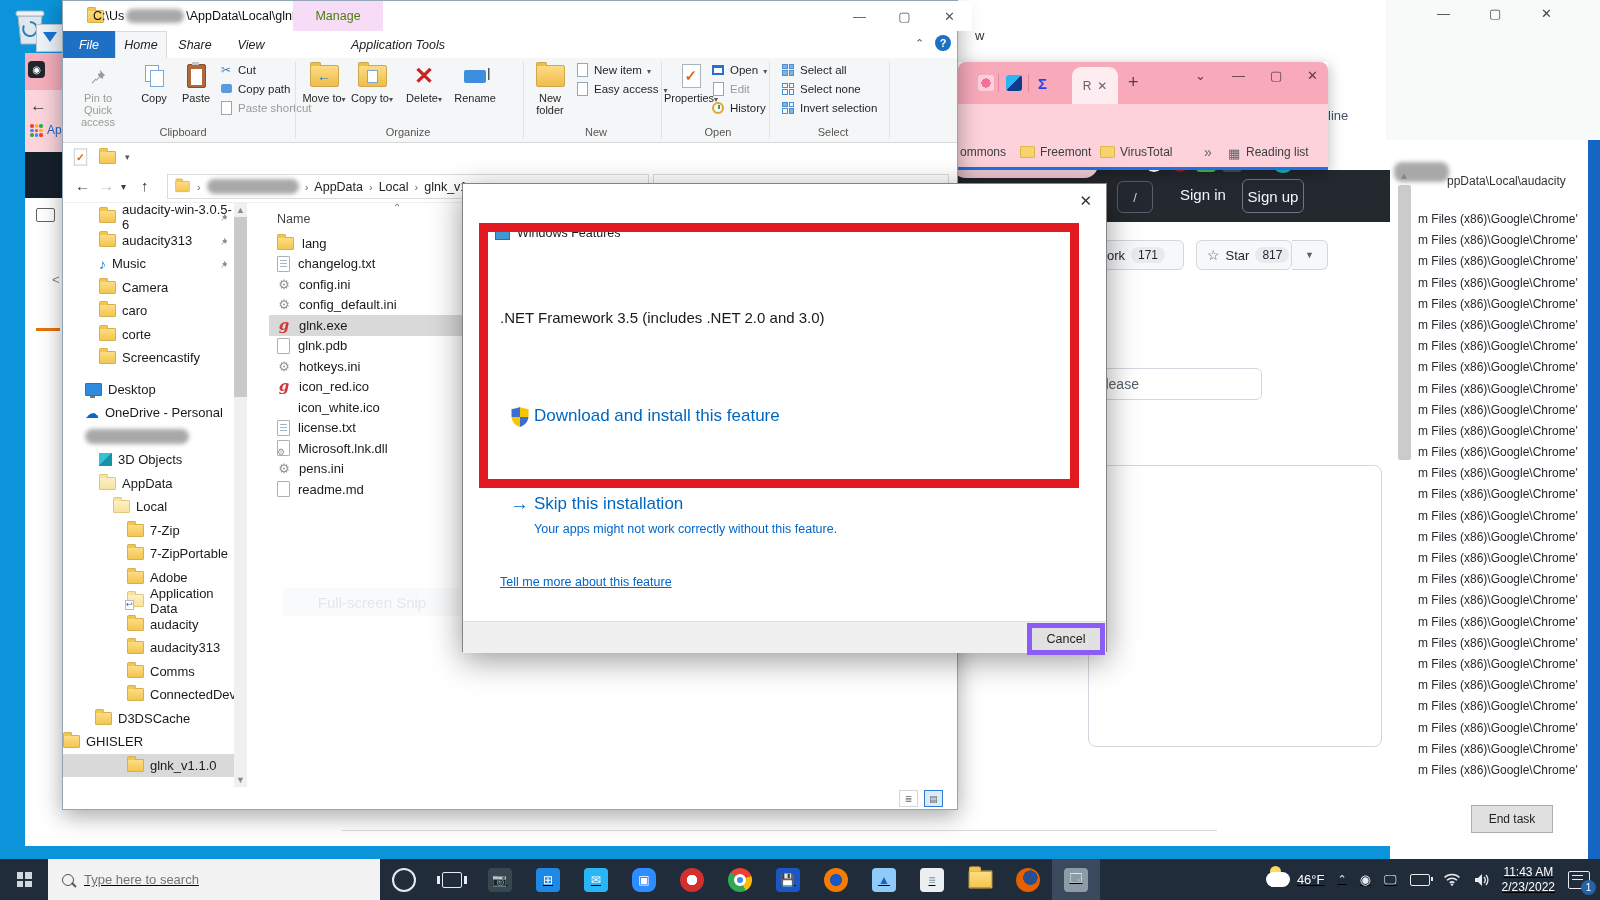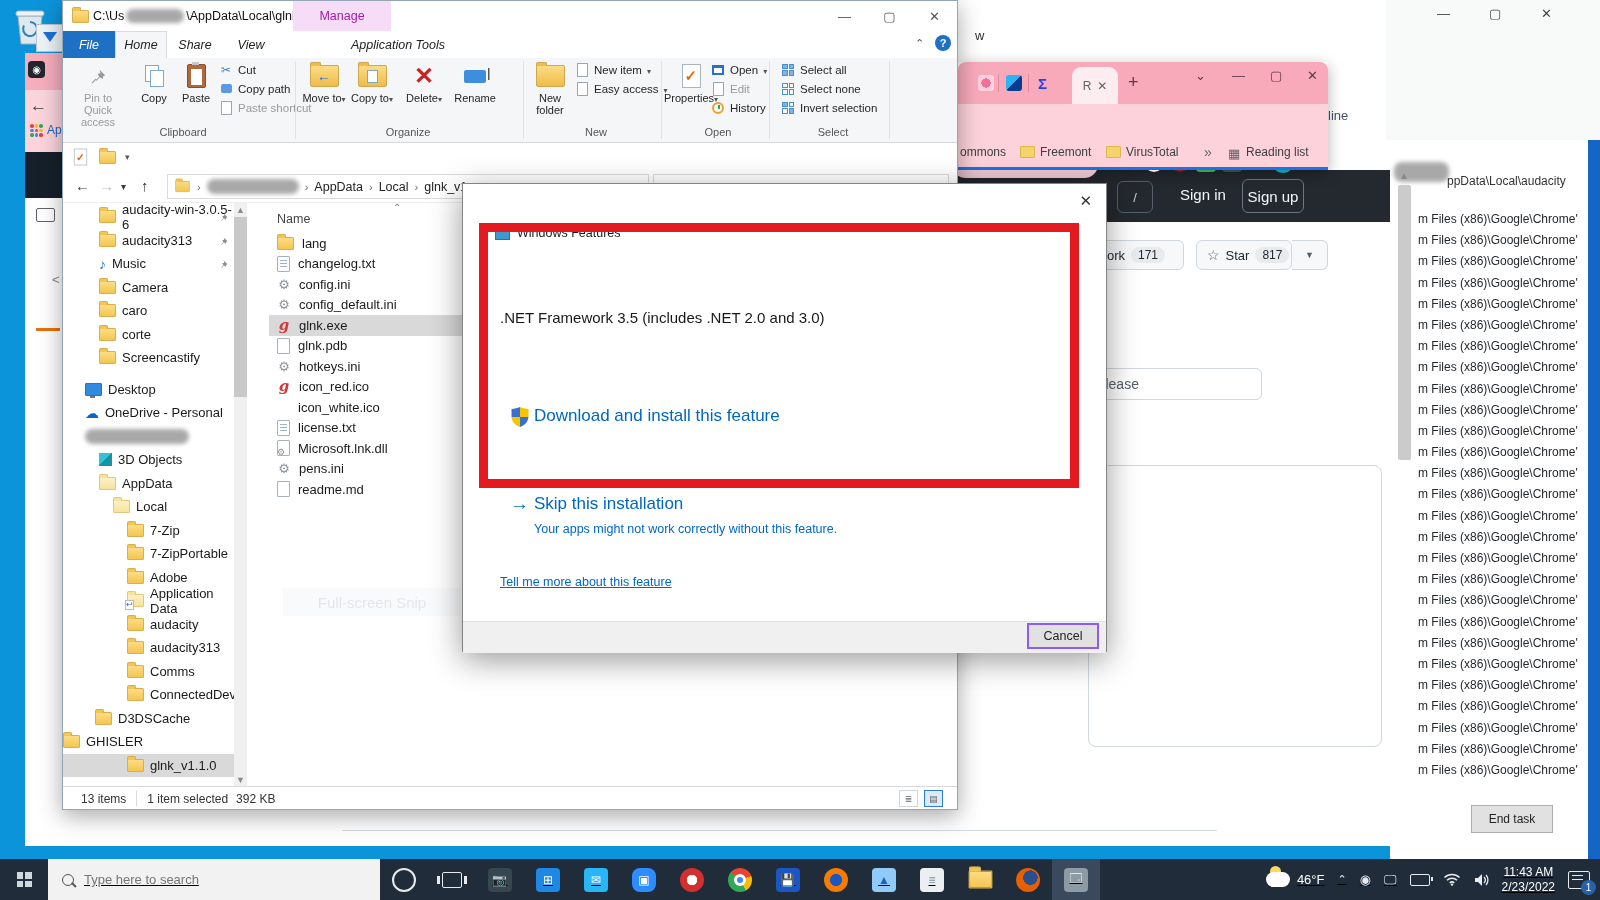--- a/index.html
+++ b/index.html
@@ -80,24 +80,24 @@
   .ext-puz{left:290px;color:#444;font-size:14px;}
   .ext-avatar{left:314px;background:#159ba5;border-radius:50%;color:#fff;font-size:12px;font-weight:bold;width:22px;height:22px;top:47px;}
   .pc-dots{left:346px;top:47px;color:#5f6368;font-size:14px;letter-spacing:0;}
   .bk-item{position:absolute;top:4px;display:flex;align-items:center;gap:5px;font-size:12px;color:#3c4043;}
   .bk-fold{width:13px;height:10px;background:#f6d36b;border:1px solid #dbb84f;border-radius:1px;}
   .bk-more{left:246px;top:3px;font-size:14px;color:#5f6368;}
   .bk-rlico{left:270px;top:5px;color:#5f6368;font-size:13px;}
 
   
   #explorer{left:62px;top:0;width:896px;height:810px;background:#fff;border:1px solid #93a6b5;box-sizing:border-box;z-index:10;box-shadow:0 6px 22px rgba(0,0,0,.35);}
-  .ttl{left:0;top:0;width:100%;height:30px;background:#fff;}
+  .ttl{left:0;top:0;width:100%;height:30px;background:#fff;padding-left:15px;}
   .ttl-ic{left:9px;top:8px;}
   .ttl-txt{left:30px;top:8px;font-size:12.5px;color:#111;display:flex;align-items:center;}
-  .manage{left:230px;top:0;width:98px;height:30px;background:#f6dcf6;display:flex;align-items:center;justify-content:center;font-size:12.5px;color:#a21caf;}
+  .manage{left:230px;top:0;width:90px;height:30px;background:#f6dcf6;display:flex;align-items:center;justify-content:center;font-size:12.5px;color:#4d7c0f;}
   .winctl{right:0;top:0;height:30px;display:flex;}
   .winctl div{width:45px;height:30px;display:flex;align-items:center;justify-content:center;font-size:13px;color:#555;}
   .tabrow{left:0;top:30px;width:100%;height:27px;background:#fff;display:flex;font-size:12.5px;color:#222;font-style:italic;}
   .tab{height:27px;display:flex;align-items:center;justify-content:center;}
   .tab-file{width:52px;background:#1d70c4;color:#fff;}
   .tab-home{width:52px;background:#f5f6f7;border:1px solid #dadada;border-bottom:none;box-sizing:border-box;}
   .tab-share,.tab-view{width:56px;}
   .tab-app{width:106px;margin-left:66px;}
   .rib-collapse{left:852px;top:36px;font-size:11px;color:#555;}
   .rib-help{left:872px;top:34px;width:16px;height:16px;border-radius:50%;background:#1d70c4;color:#fff;font-size:11px;font-weight:bold;display:flex;align-items:center;justify-content:center;}
@@ -192,21 +192,21 @@
   #dialog{left:462px;top:183px;width:645px;height:469px;background:#fff;border:1px solid #848484;box-sizing:border-box;z-index:20;box-shadow:0 8px 30px rgba(0,0,0,.4);}
   .dlg-x{right:14px;top:8px;font-size:15px;color:#333;}
   .wf-head{left:32px;top:42px;display:flex;align-items:flex-end;gap:7px;font-size:12.5px;color:#1a1a1a;z-index:1;}
   .wf-ic{width:13px;height:11px;background:#3f98d2;border:1px solid #2c6e9e;}
   .dlg-heading{left:37px;top:86px;font-size:15px;color:#0063b1;}
   .dlg-feature{left:37px;top:125px;font-size:15px;color:#191919;}
   .opt-title{font-size:17px;color:#0067c0;}
   .opt-desc{font-size:12.5px;color:#0066cc;}
   .dlg-link{left:37px;top:391px;font-size:12.5px;color:#0066cc;text-decoration:underline;}
   .dlg-foot{left:0;top:437px;width:100%;height:32px;background:#f0f0f0;border-top:1px solid #dfdfdf;box-sizing:border-box;}
-  .btn-cancel{left:564px;top:439px;width:68px;height:22px;background:#e1e1e1;border:2px solid #8b5cf6;font-size:12.5px;color:#222;display:flex;align-items:center;justify-content:center;}
+  .btn-cancel{left:564px;top:439px;width:68px;height:22px;background:#e1e1e1;border:5px solid #8b5cf6;font-size:12.5px;color:#222;display:flex;align-items:center;justify-content:center;}
   .redrect{left:16px;top:39px;width:600px;height:265px;border:9px solid #e31b20;box-sizing:border-box;z-index:5;}
   .skip-arrow{color:#0067c0;font-size:19px;font-weight:bold;}
 
   
   #taskbar{left:0;top:859px;width:1600px;height:41px;background:#202c3a;z-index:50;display:flex;align-items:center;text-decoration:underline;}
   .tb-start{width:48px;height:41px;display:flex;align-items:center;justify-content:center;}
   .winlogo{width:15px;height:15px;display:grid;grid-template:1fr 1fr/1fr 1fr;gap:2px;}
   .winlogo i{background:#cfd8dc;}
   .tb-search{width:332px;height:41px;background:#f2f2f2;display:flex;align-items:center;gap:8px;padding-left:14px;box-sizing:border-box;}
   .mag{width:10px;height:10px;border:1.5px solid #555;border-radius:50%;position:relative;}
@@ -373,21 +373,21 @@
       <div class="abs pc-dots">⋮</div>
     </div>
     <div class="abs pc-book">
       <div class="bk-item" style="left:2px;">
         <span>ommons</span>
       </div>
       <div class="bk-item" style="left:62px;">
         <span class="bk-fold"></span>
         <span>Freemont</span>
       </div>
-      <div class="bk-item" style="left:148px;">
+      <div class="bk-item" style="left:142px;">
         <span class="bk-fold"></span>
         <span>VirusTotal</span>
       </div>
       <div class="abs bk-more">»</div>
       <div class="abs bk-rlico">▦</div>
       <div class="bk-item" style="left:288px;">
         <span>Reading list</span>
       </div>
     </div>
     <div class="abs pc-load"></div>
@@ -767,26 +767,20 @@
         <div class="frow">
           <span class="gear">⚙</span>
           <span>pens.ini</span>
         </div>
         <div class="frow">
           <span class="fico"></span>
           <span>readme.md</span>
         </div>
       </div>
 
-    <div class="abs statusbar">
-      <span style="margin-left:18px;">13 items</span>
-      <span class="st-sep"></span>
-      <span>1 item selected</span>
-      <span style="margin-left:8px;">392 KB</span>
-    </div>
     <div class="abs viewtg">
       <div class="vt">≣</div>
       <div class="vt on">▤</div>
     </div>
   </div>
 
   <div class="abs" id="snipghost">Full-screen Snip</div>
 
   <div class="abs" id="dialog">
     <div class="abs dlg-x">✕</div>

